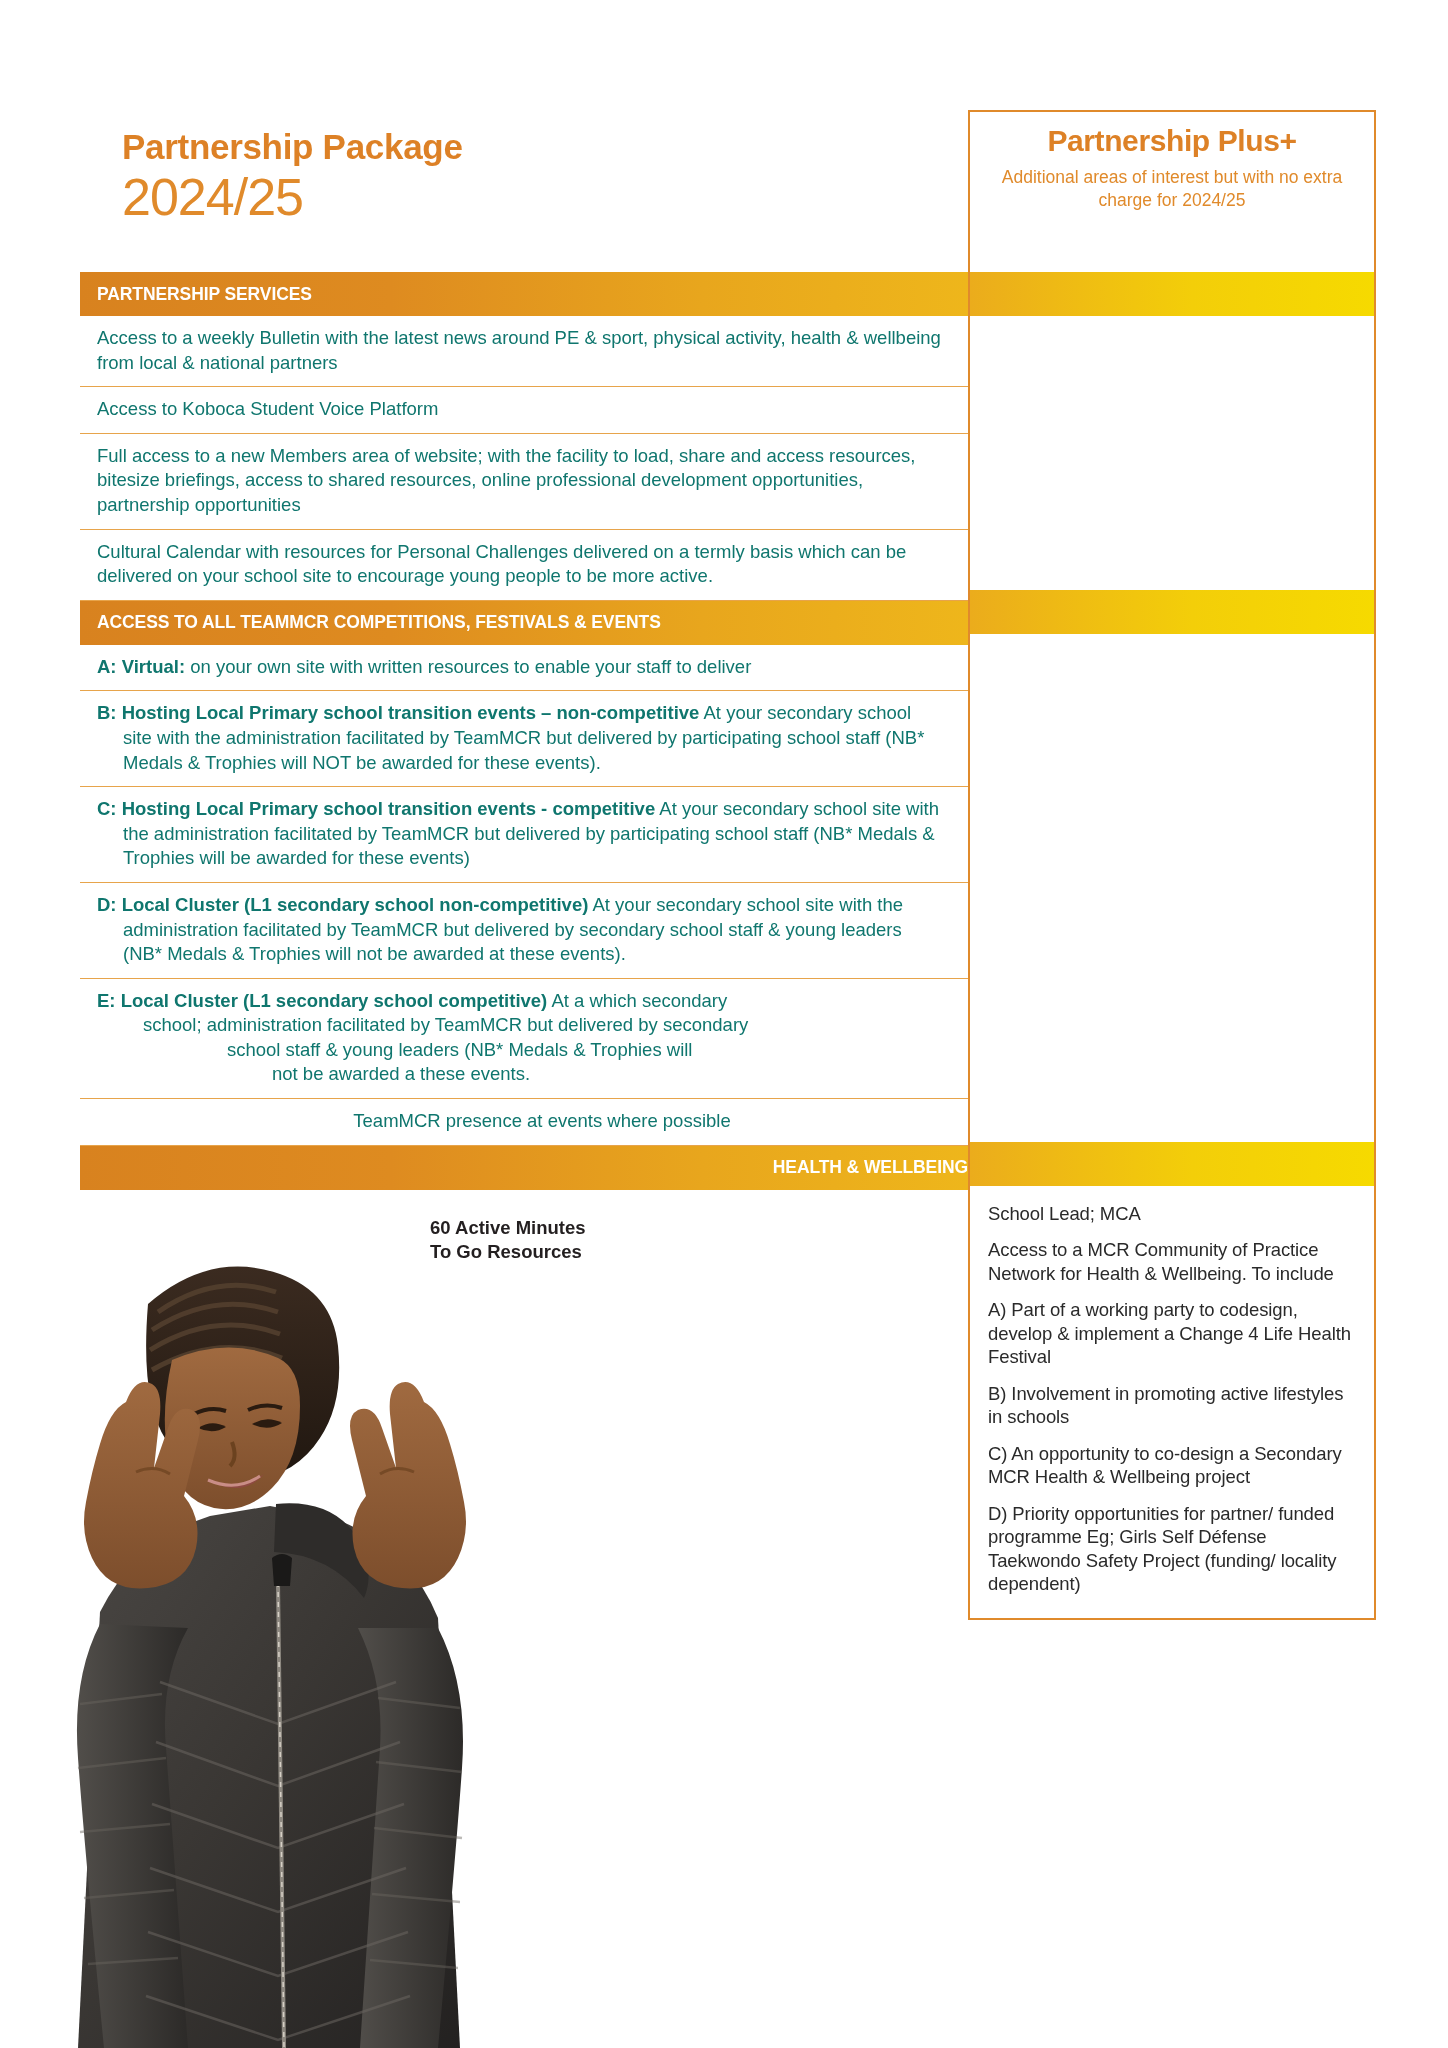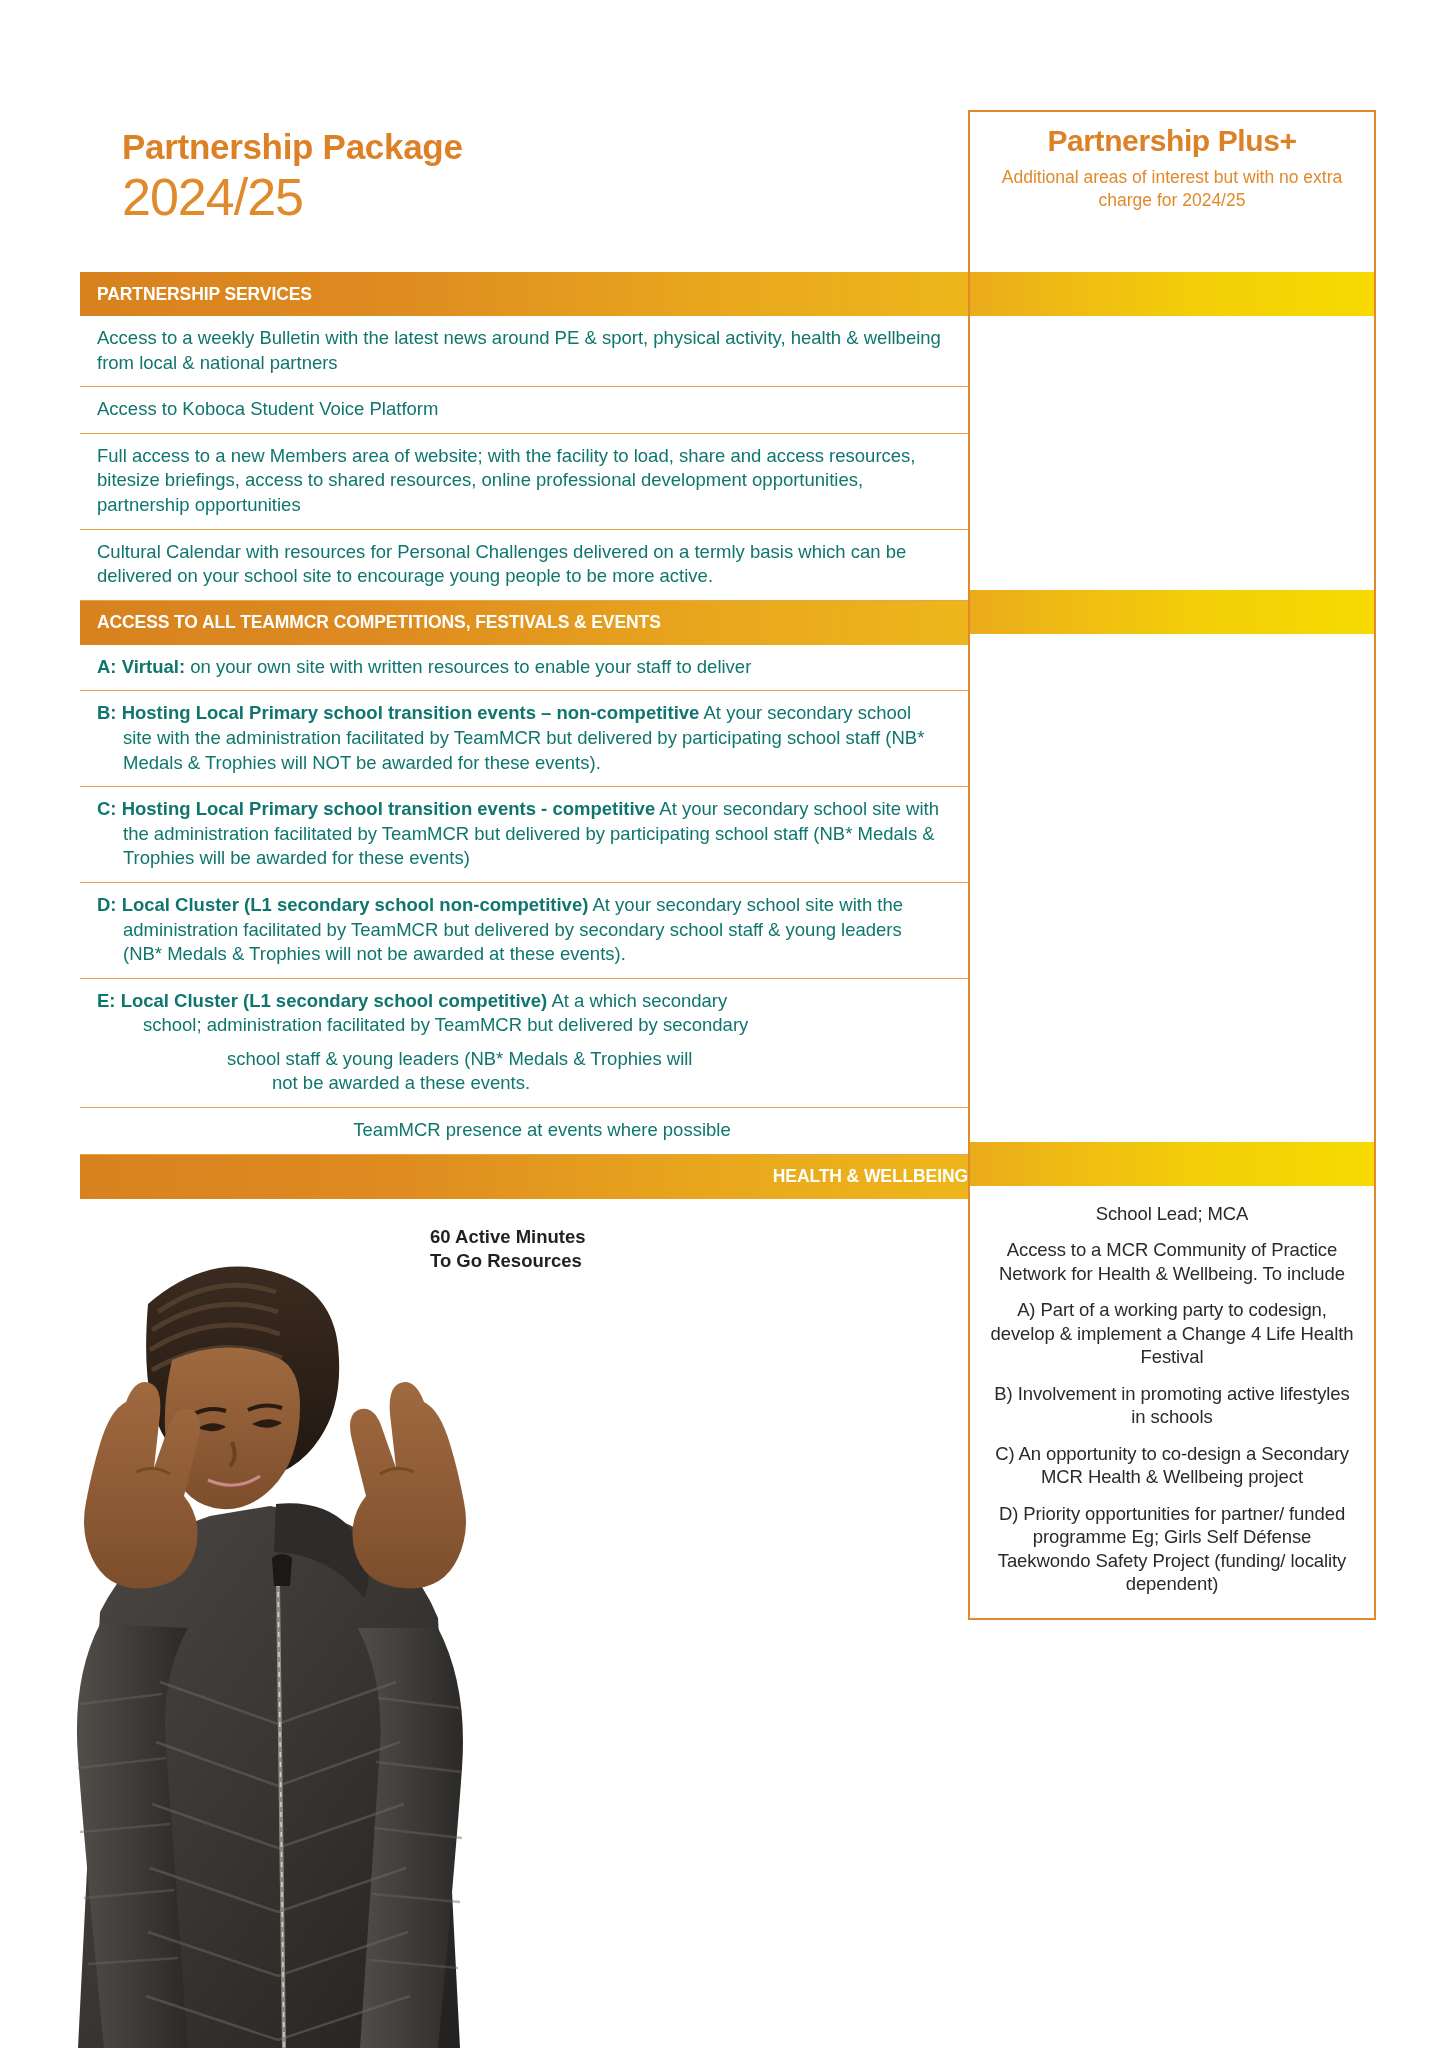--- a/index.html
+++ b/index.html
@@ -123,21 +123,21 @@
   .row:first-child { border-top: none; }
 
   .row .hang {
     display: block;
     padding-left: 26px;
     text-indent: -26px;
   }
   .row b { font-weight: bold; }
 
   .indent-1 { padding-left: 46px; text-indent: 0; display: block; }
-  .indent-2 { padding-left: 130px; text-indent: 0; display: block; margin-top: 9px; }
+  .indent-2 { padding-left: 130px; text-indent: 0; display: block; }
   .indent-3 { padding-left: 175px; text-indent: 0; display: block; }
   .center-row { text-align: center; padding-left: 60px; }
 
   .hw-body {
     padding: 26px 24px 40px 350px;
     font-size: 18.5px;
     font-weight: bold;
     line-height: 1.32;
     color: #231F20;
     min-height: 120px;
@@ -156,21 +156,20 @@
 
   .right-bar {
     height: 44px;
   }
   .right-bar.g1 { background: linear-gradient(to right, #EBAC1C 0%, #F3CE09 55%, #F6DA00 100%); }
 
   .right-spacer { background: #ffffff; }
 
   .right-items {
     padding: 16px 18px 22px 18px;
-    text-align: center;
   }
 
   .right-item {
     font-size: 18.5px;
     line-height: 1.27;
     color: #2A2A2A;
     margin-bottom: 13px;
     letter-spacing: -0.1px;
   }
   .right-item:last-child { margin-bottom: 0; }

